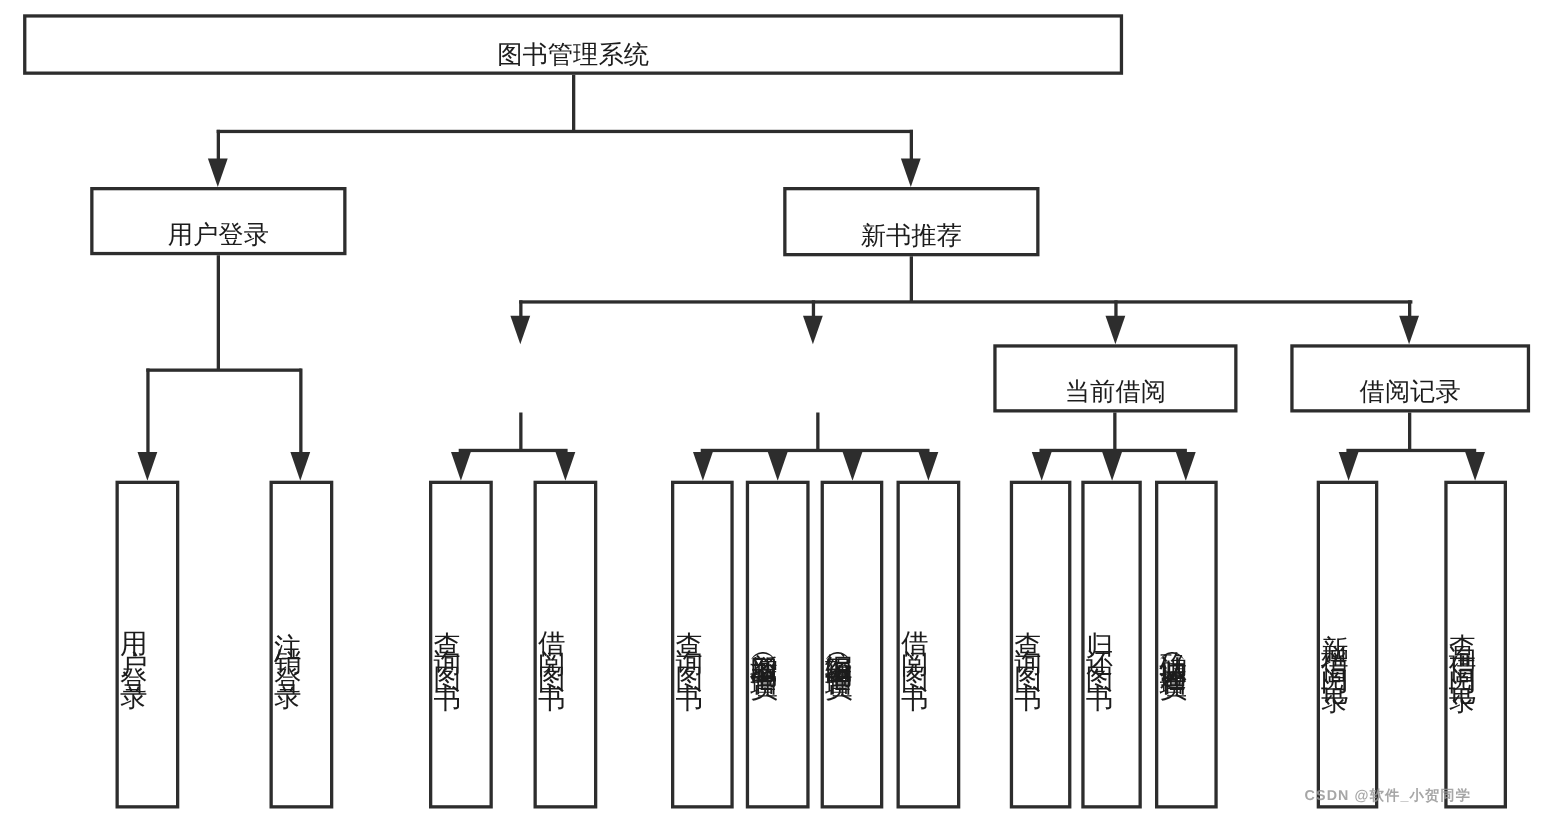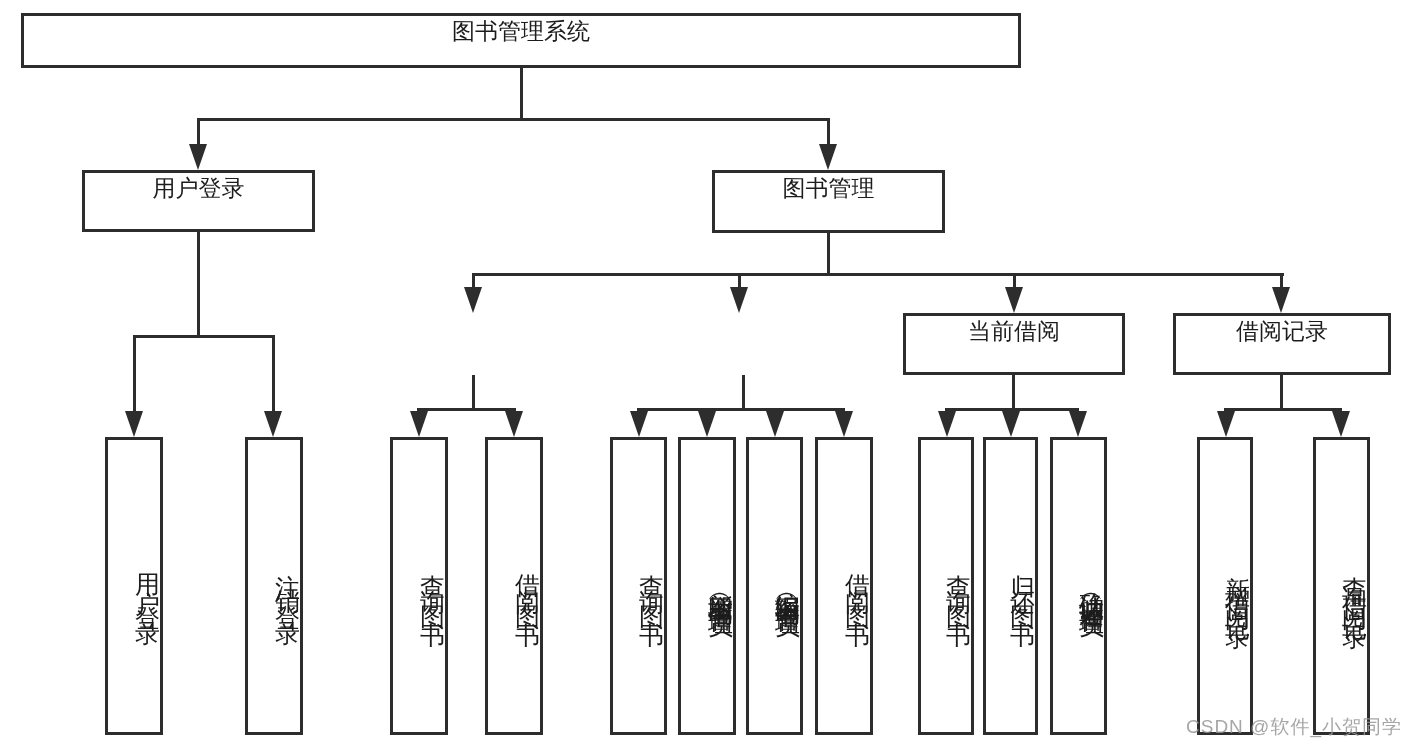--- a/index.html
+++ b/index.html
@@ -5,43 +5,43 @@
   html, body { margin:0; padding:0; background:#ffffff; }
   #canvas {
     position:relative; width:1405px; height:747px;
     background:#ffffff; overflow:hidden;
     font-family:"Liberation Sans","DejaVu Sans",sans-serif;
     color:#1c1c1c;
   }
   .box {
     position:absolute; box-sizing:border-box;
     border:3px solid #2d2d2d; background:#ffffff;
-    display:flex; align-items:flex-start; justify-content:center;
+    display:flex; align-items:flex-end; justify-content:center;
     font-size:23px; color:#1c1c1c; text-align:center;
     white-space:nowrap;
   }
   .vbox {
     writing-mode:vertical-rl; text-orientation:mixed;
     font-size:25px; line-height:1;
   }
   .sp4 { letter-spacing:16px; }
   .sp6 { letter-spacing:10px; }
   .sp9 { letter-spacing:3px; }
   .vline { position:absolute; width:3px; background:#2d2d2d; }
   .hline { position:absolute; height:3px; background:#2d2d2d; }
   .arrow {
     position:absolute; width:0; height:0;
     border-left:9px solid transparent;
     border-right:9px solid transparent;
     border-top:26px solid #2d2d2d;
   }
   .watermark {
     position:absolute; left:1186px; top:714px;
-    font-size:19px; color:rgba(150,150,150,0.85);
-    z-index:6; letter-spacing:1px; white-space:nowrap;
+    font-size:13px; color:rgba(150,150,150,0.85);
+    z-index:6; letter-spacing:1px; white-space:nowrap;font-weight:bold;
   }
 </style>
 </head>
 <body>
 
 <div id="canvas">
 
   <div class="box" style="left:21px; top:13px; width:1000px; height:55px;">
     <span>图书管理系统</span>
   </div>
@@ -50,21 +50,21 @@
   <div class="hline" style="left:197px; top:118px; width:633px;"></div>
   <div class="vline" style="left:197px; top:118px; height:28px;"></div>
   <div class="arrow" style="left:189px; top:144px;"></div>
   <div class="vline" style="left:827px; top:118px; height:28px;"></div>
   <div class="arrow" style="left:819px; top:144px;"></div>
 
   <div class="box" style="left:82px; top:170px; width:233px; height:62px;">
     <span>用户登录</span>
   </div>
   <div class="box" style="left:712px; top:170px; width:233px; height:63px;">
-    <span>图书管理</span>
+    <span>新书推荐</span>
   </div>
 
   <div class="vline" style="left:197px; top:232px; height:104px;"></div>
   <div class="hline" style="left:133px; top:335px; width:141px;"></div>
   <div class="vline" style="left:133px; top:335px; height:77px;"></div>
   <div class="arrow" style="left:125px; top:411px;"></div>
   <div class="vline" style="left:272px; top:335px; height:77px;"></div>
   <div class="arrow" style="left:264px; top:411px;"></div>
 
   <div class="vline" style="left:827px; top:233px; height:41px;"></div>

